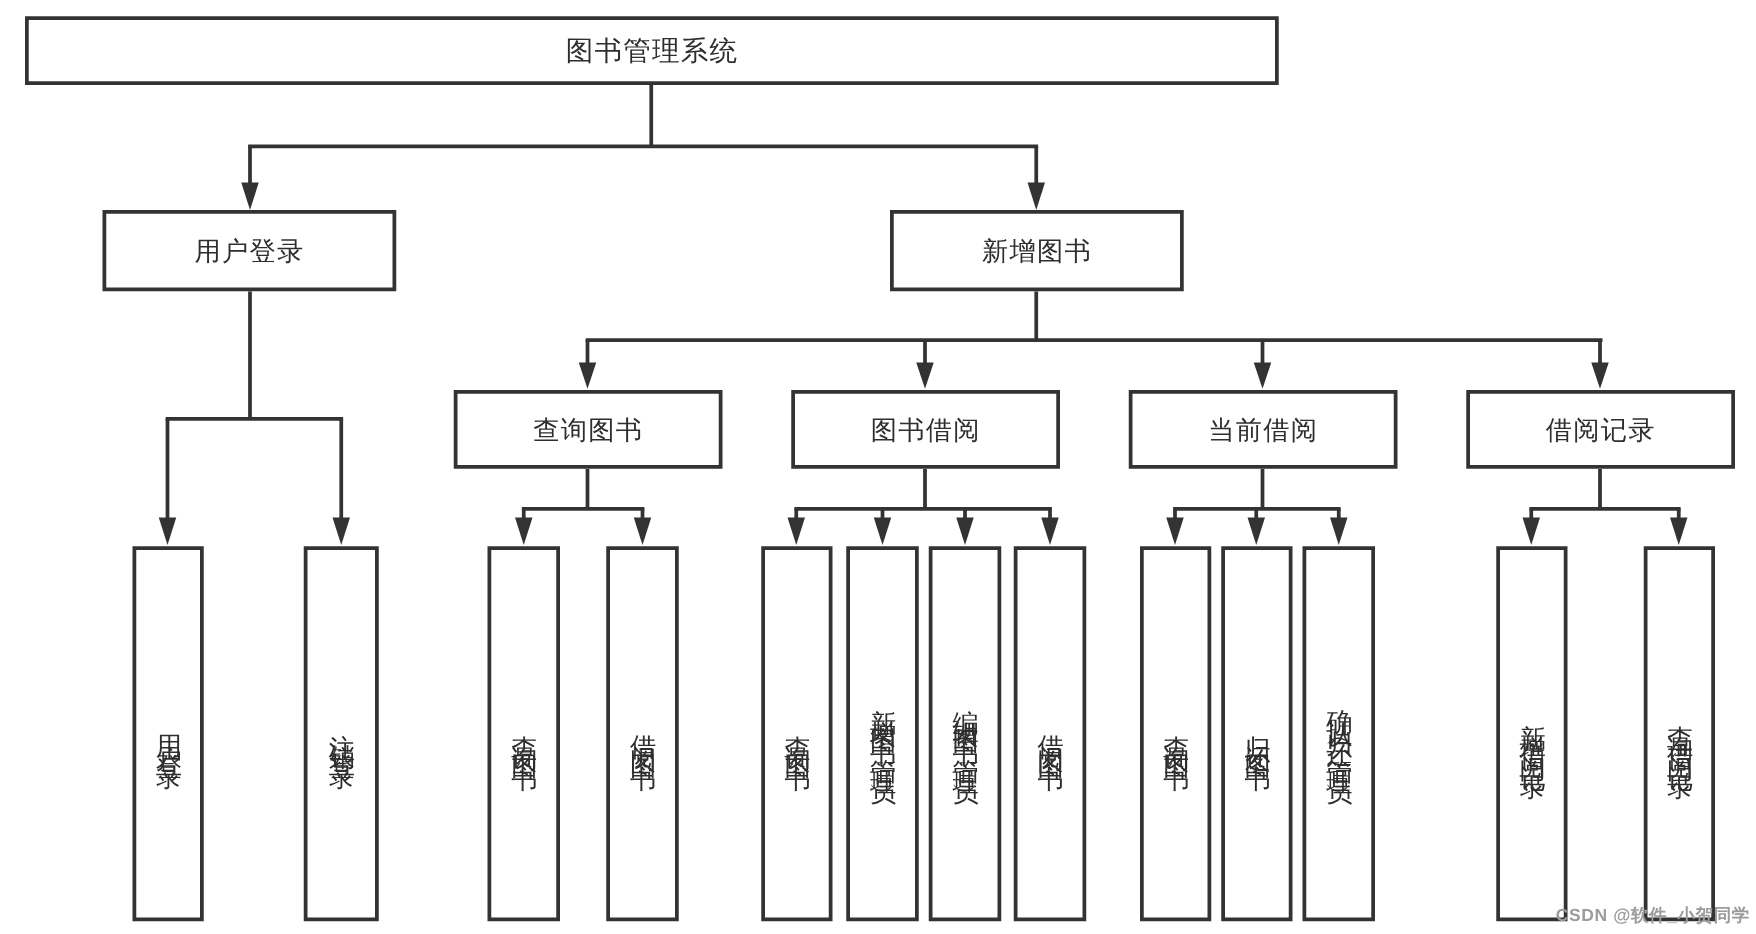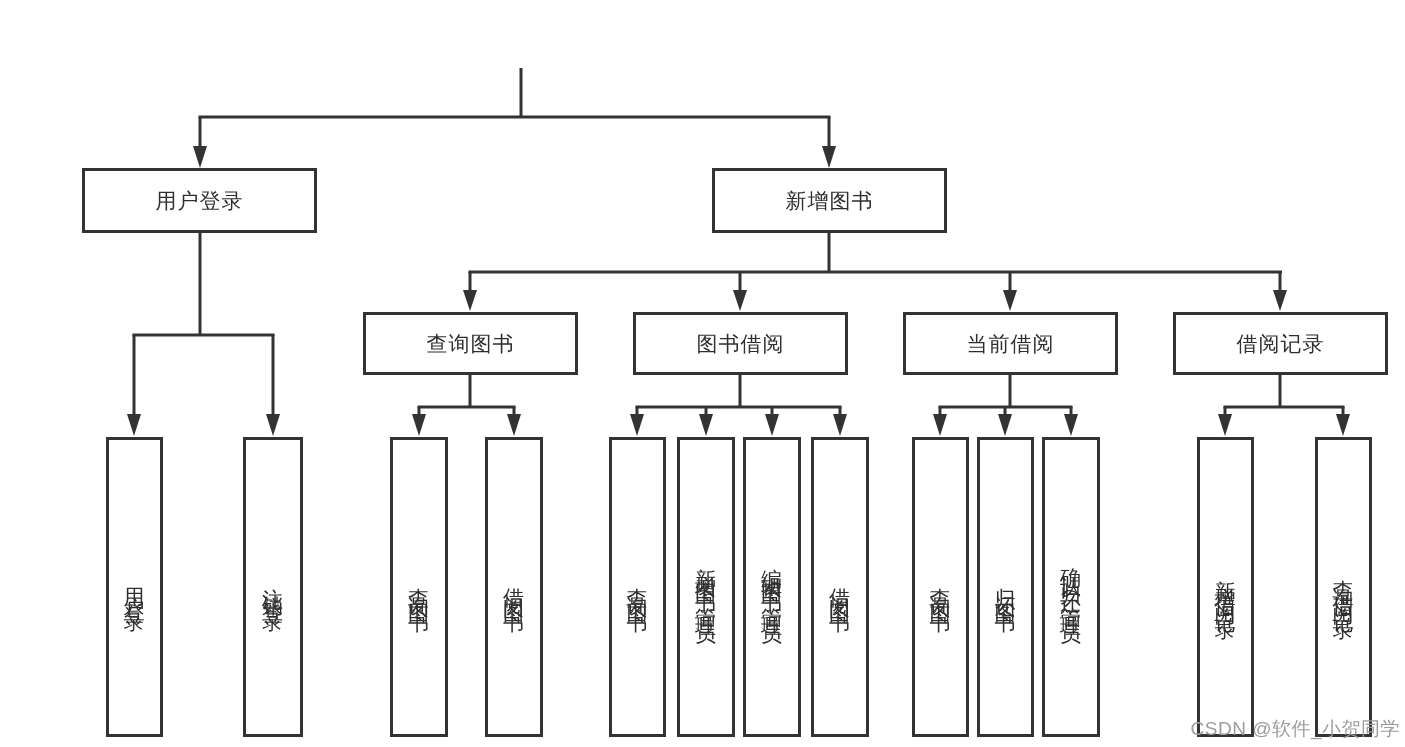--- a/index.html
+++ b/index.html
@@ -36,25 +36,26 @@
   .node.v span{
     writing-mode:vertical-rl;
     text-orientation:mixed;
     font-size:21px;
     letter-spacing:8px;
     line-height:1;
   }
   .watermark{
     position:absolute;
     right:5px;bottom:5px;
-    font-size:19px;
+    font-size:14px;
     color:var(--watermark);
     letter-spacing:0.5px;
     white-space:nowrap;
     z-index:5;
+    font-weight:bold;
   }
 </style>
 </head>
 <body>
 
 <div class="stage">
 
   <svg class="wires" viewBox="0 0 1405 747" aria-hidden="true">
 
     <line x1="521" y1="68" x2="521" y2="117"></line>
@@ -110,20 +111,23 @@
     <polygon points="1064,414 1078,414 1071,436"></polygon>
 
     <line x1="1280" y1="375" x2="1280" y2="407"></line>
     <line x1="1223.5" y1="407" x2="1344.5" y2="407"></line>
     <line x1="1225" y1="407" x2="1225" y2="416"></line>
     <line x1="1343" y1="407" x2="1343" y2="416"></line>
     <polygon points="1218,414 1232,414 1225,436"></polygon>
     <polygon points="1336,414 1350,414 1343,436"></polygon>
   </svg>
 
+  <div class="node h root" style="left:20px;top:13px;width:1003px;height:55px;">
+    <span>图书管理系统</span>
+  </div>
 
   <div class="node h" style="left:82px;top:168px;width:235px;height:65px;">
     <span>用户登录</span>
   </div>
   <div class="node h" style="left:712px;top:168px;width:235px;height:65px;">
     <span>新增图书</span>
   </div>
 
   <div class="node h" style="left:363px;top:312px;width:215px;height:63px;">
     <span>查询图书</span>

